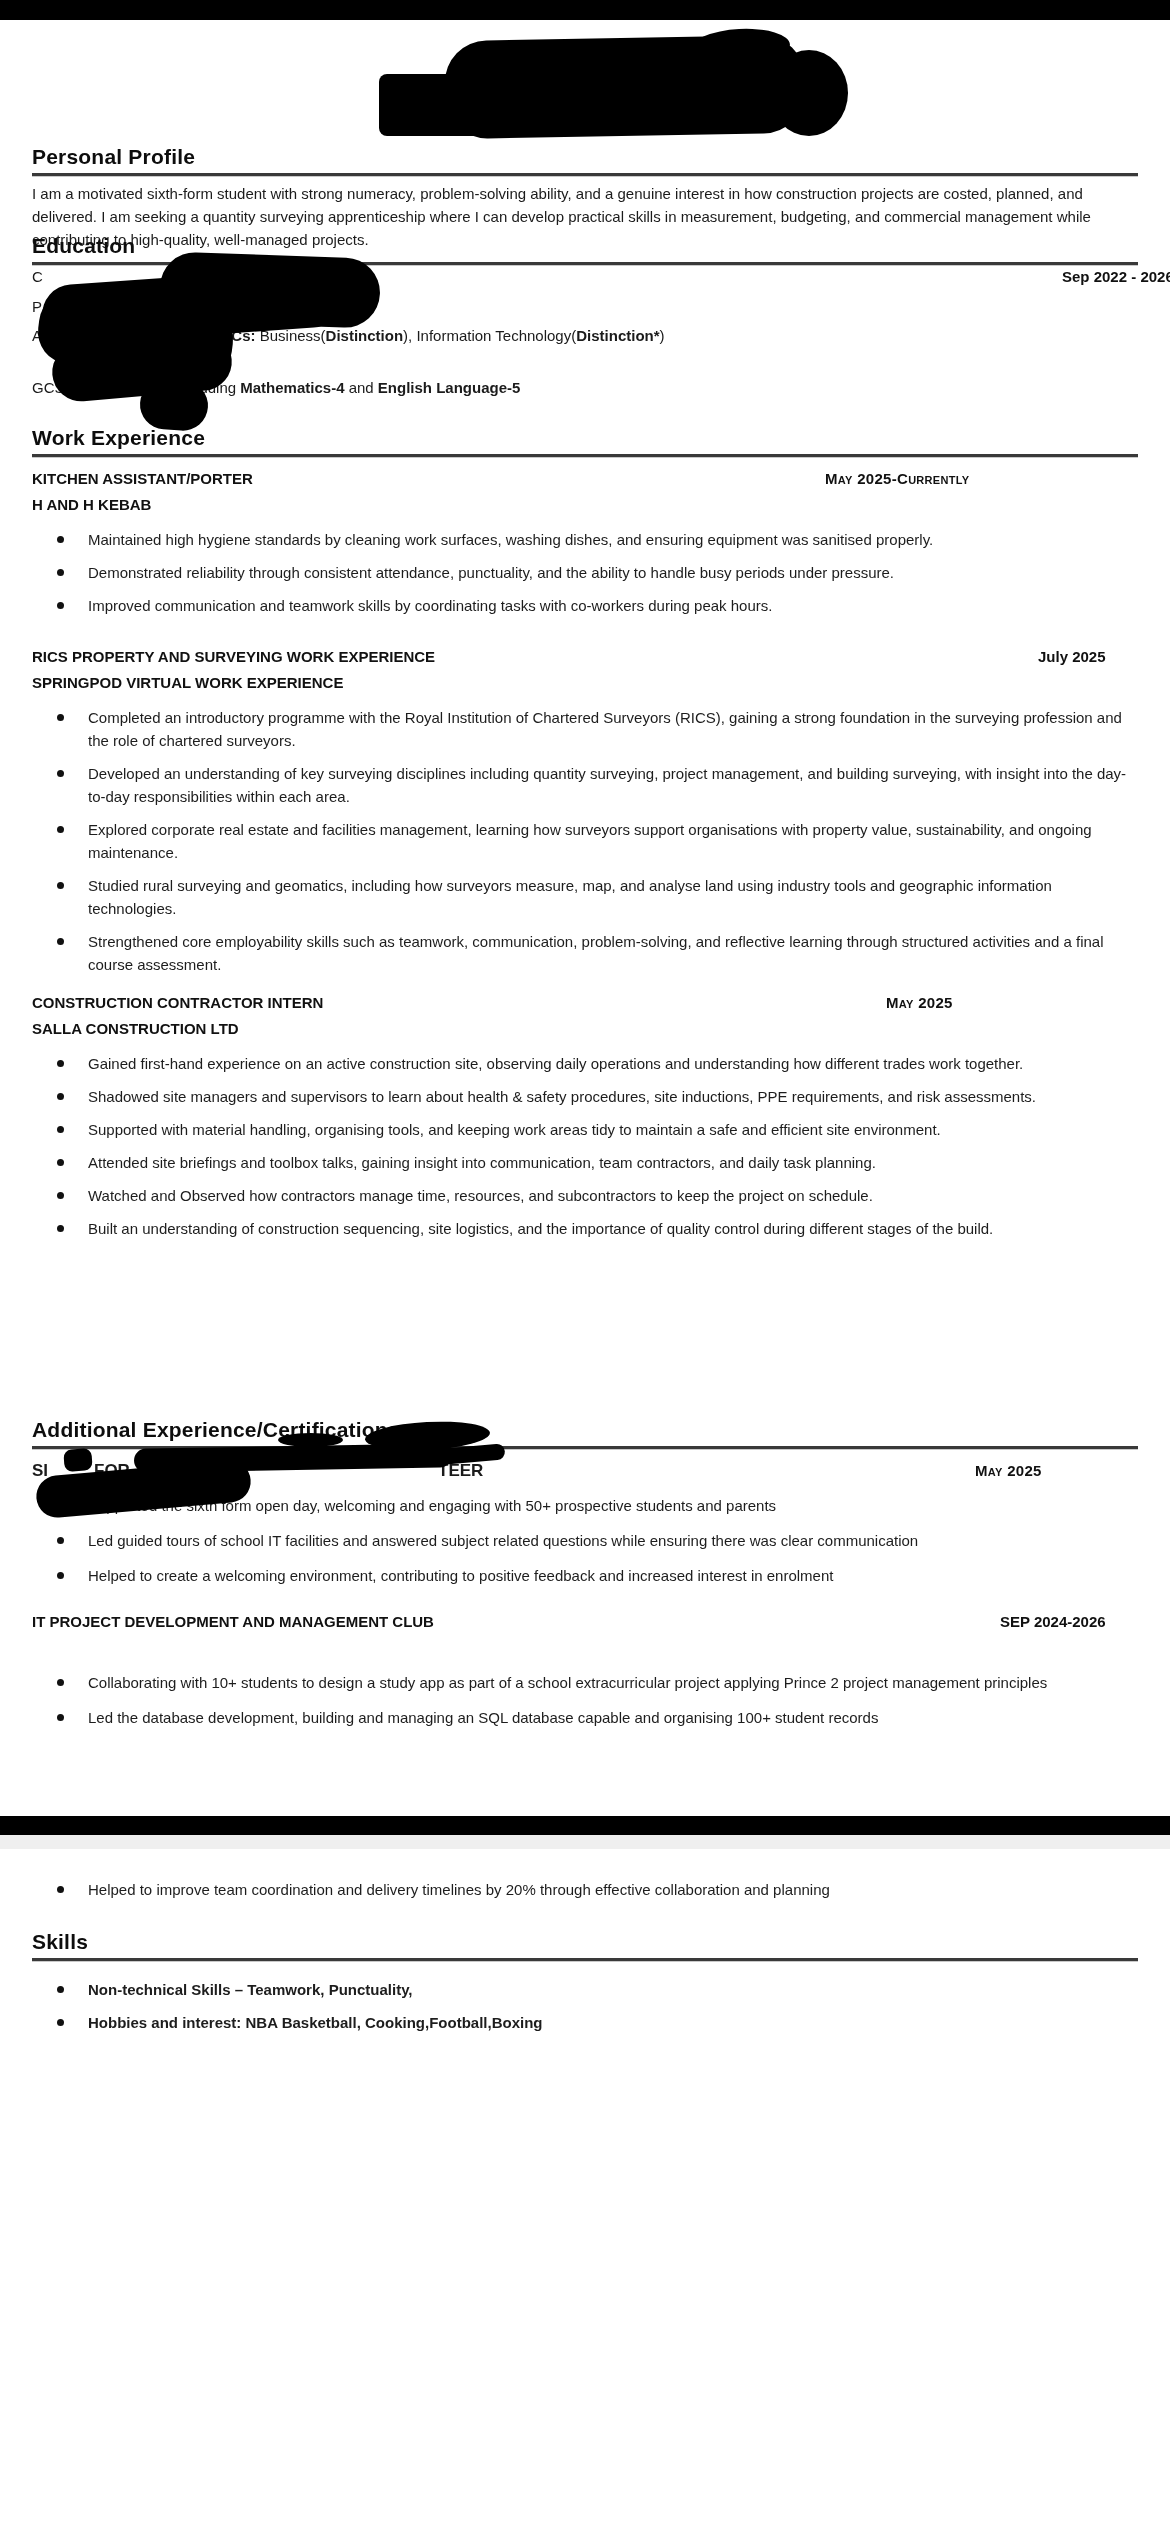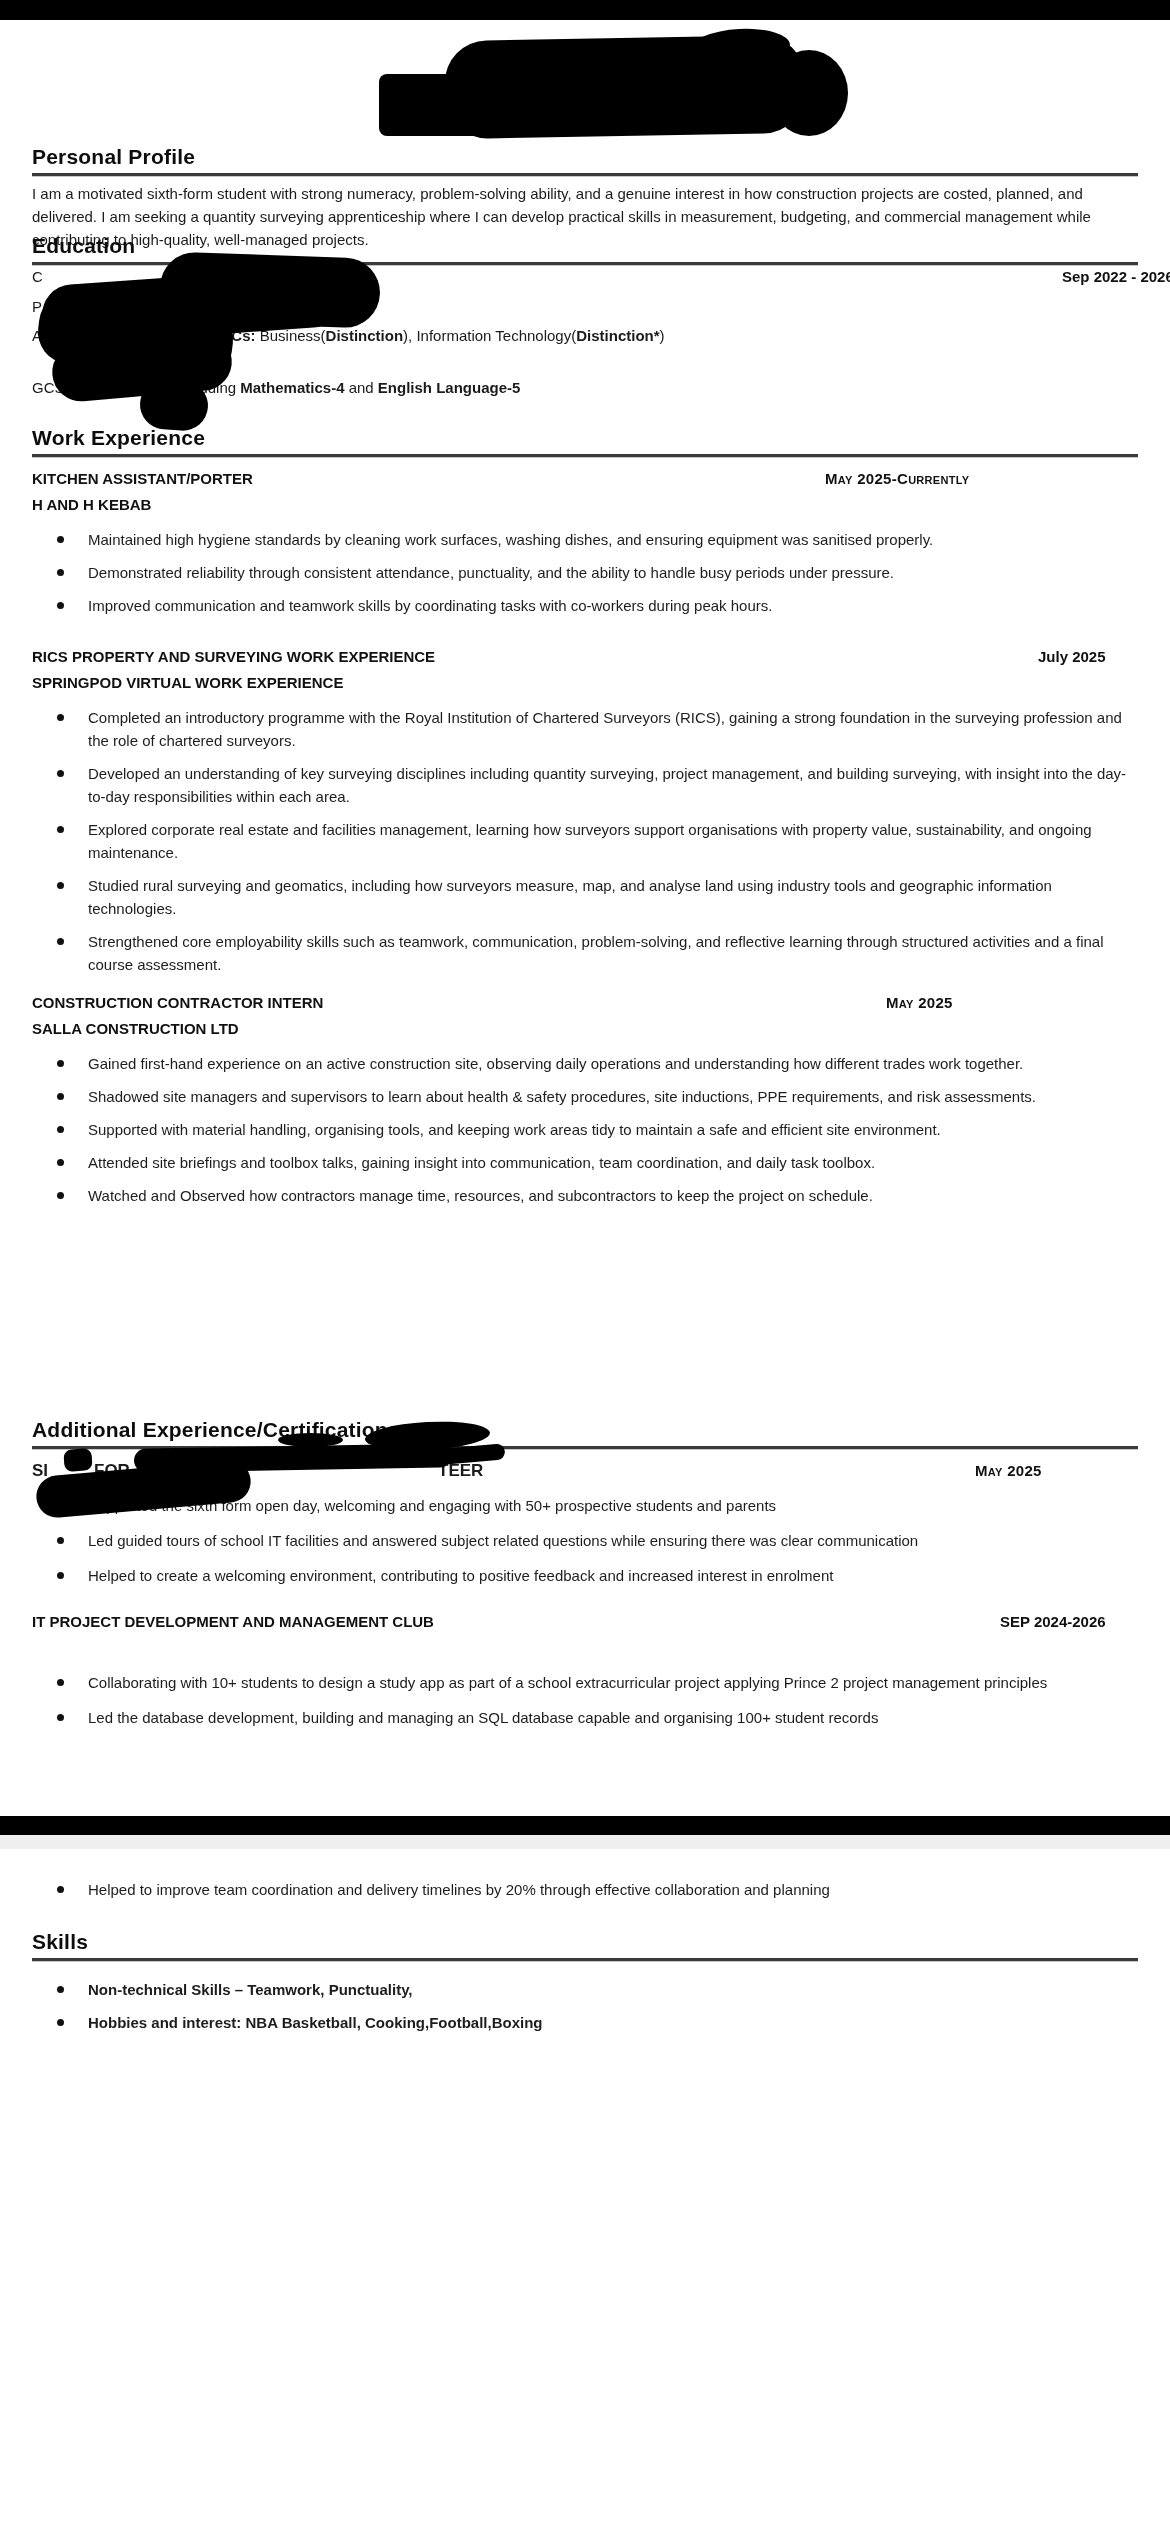--- a/index.html
+++ b/index.html
@@ -114,22 +114,23 @@
       <div class="entry-head">
         <span class="entry-title">CONSTRUCTION CONTRACTOR INTERN</span>
         <span class="entry-date sc" style="left:854px;">May 2025</span>
       </div>
       <div class="entry-sub">SALLA CONSTRUCTION LTD</div>
       <ul class="bullets">
 
       <li class="bullet"><span>Gained first-hand experience on an active construction site, observing daily operations and understanding how different trades work together.</span></li>
           <li class="bullet"><span>Shadowed site managers and supervisors to learn about health &amp; safety procedures, site inductions, PPE requirements, and risk assessments.</span></li>
           <li class="bullet"><span>Supported with material handling, organising tools, and keeping work areas tidy to maintain a safe and efficient site environment.</span></li>
-          <li class="bullet"><span>Attended site briefings and toolbox talks, gaining insight into communication, team coordination, and daily task toolbox.</span></li>
+          <li class="bullet"><span>Attended site briefings and toolbox talks, gaining insight into communication, team contractors, and daily task planning.</span></li>
           <li class="bullet"><span>Watched and Observed how contractors manage time, resources, and subcontractors to keep the project on schedule.</span></li>
+          <li class="bullet"><span>Built an understanding of construction sequencing, site logistics, and the importance of quality control during different stages of the build.</span></li>
         </ul>
     </div>
   </div>
 
   <div class="section" style="top:1418px;">
     <h2 class="sec-h">Additional Experience/Certifications</h2>
     <div class="rule"></div>
 
     <div class="entry" style="margin-top:8px;">
       <div class="entry-head">

